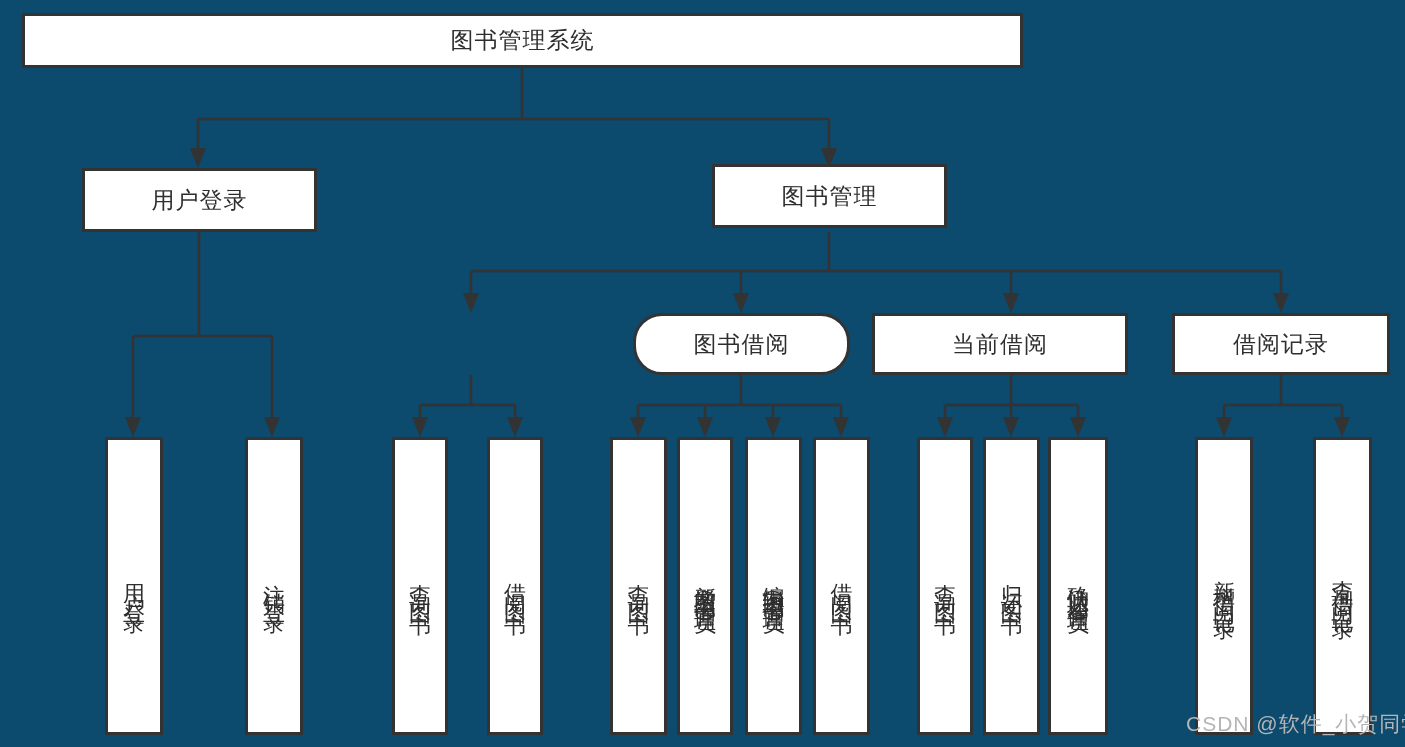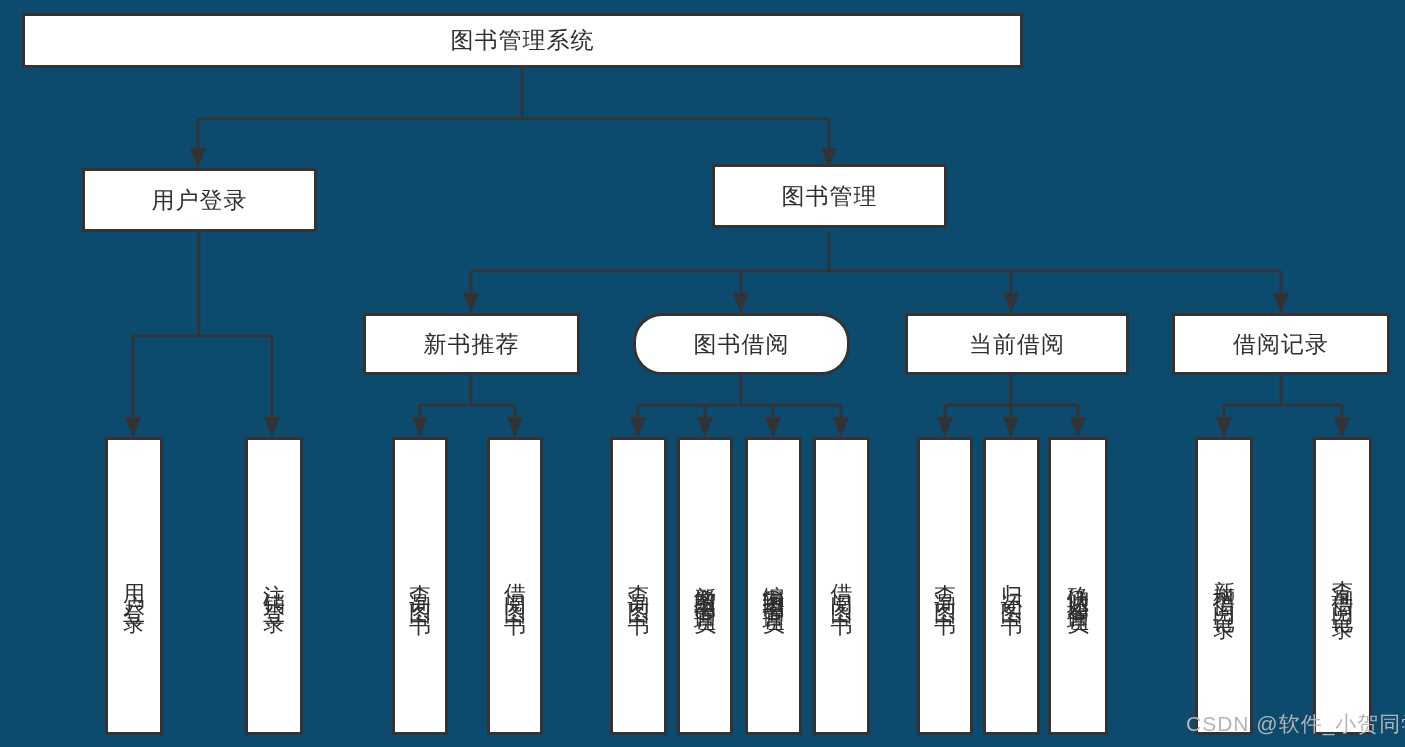--- a/index.html
+++ b/index.html
@@ -32,21 +32,21 @@
     white-space:nowrap;
   }
   
   .root-box{left:22px;top:13px;width:1001px;height:55px;}
   
   .lv2-login{left:82px;top:168px;width:235px;height:64px;}
   .lv2-mgmt{left:712px;top:164px;width:235px;height:64px;}
   
   .lv3-a{left:363px;top:313px;width:217px;height:62px;}
   .lv3-b{left:633px;top:313px;width:217px;height:62px;border-radius:29px;}
-  .lv3-c{left:905px;top:313px;width:224px;height:62px;}
+  .lv3-c{left:872px;top:313px;width:256px;height:62px;}
   .lv3-d{left:1172px;top:313px;width:218px;height:62px;}
   
   .leaf{top:437px;height:298px;}
   .v-label{
     writing-mode:vertical-rl;
     text-orientation:mixed;
     font-size:22px;
     letter-spacing:10px;
     line-height:1;
     color:#2e2e2e;
@@ -163,23 +163,20 @@
     <span class="h-label">图书管理系统</span>
   </div>
 
   <div class="node lv2-login">
     <span class="h-label">用户登录</span>
   </div>
   <div class="node lv2-mgmt">
     <span class="h-label">图书管理</span>
   </div>
 
-  <div class="node lv3-a">
-    <span class="h-label">新书推荐</span>
-  </div>
   <div class="node lv3-b">
     <span class="h-label">图书借阅</span>
   </div>
   <div class="node lv3-c">
     <span class="h-label">当前借阅</span>
   </div>
   <div class="node lv3-d">
     <span class="h-label">借阅记录</span>
   </div>
 

